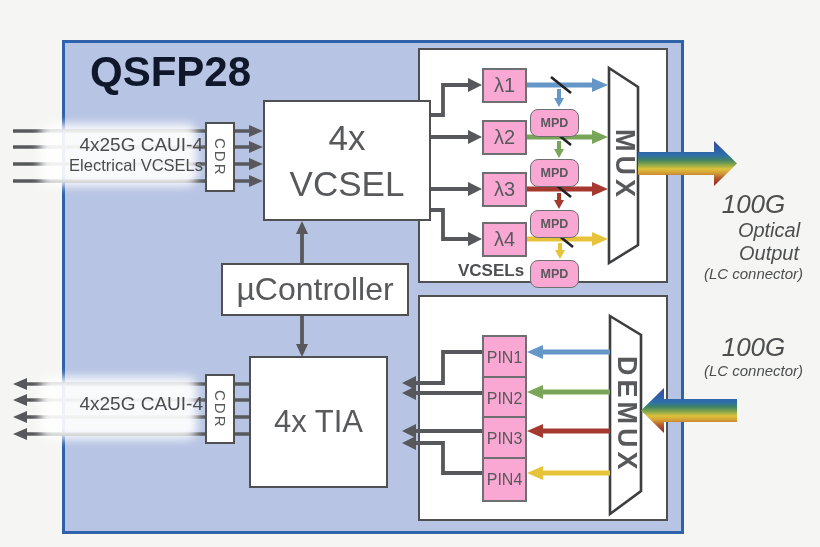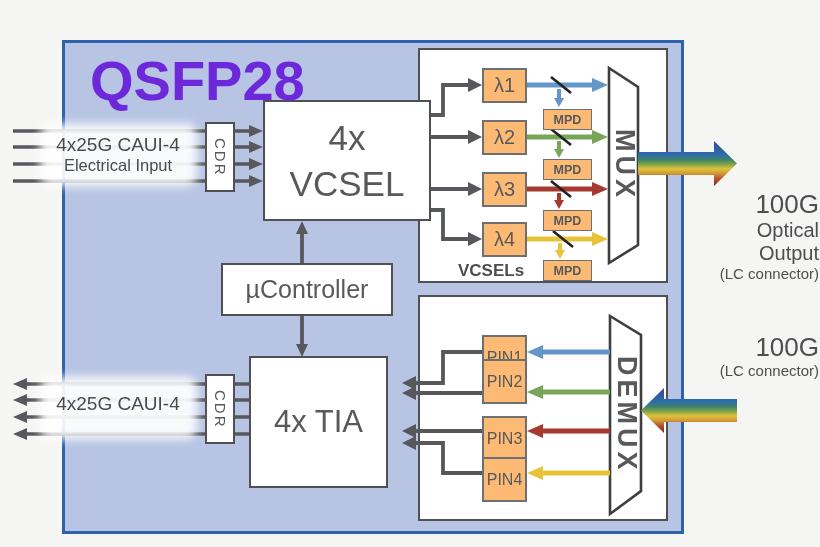--- a/index.html
+++ b/index.html
@@ -10,50 +10,50 @@
   #module{left:62px;top:40px;width:622px;height:494px;box-sizing:border-box;
           background:#b7c4e3;border:3px solid #2e62ab;z-index:0;}
   .panel{background:#ffffff;border:2px solid #4f5052;box-sizing:border-box;z-index:0;}
   #tx-panel{left:418px;top:48px;width:250px;height:235px;}
   #rx-panel{left:418px;top:295px;width:250px;height:226px;}
   
   #wires{left:0;top:0;width:820px;height:547px;z-index:1;}
   
   .box{box-sizing:border-box;background:#fff;border:2.5px solid #4f5052;display:flex;
        align-items:center;justify-content:center;color:#58595b;z-index:2;}
-  .smallbox{box-sizing:border-box;background:#fdba74;border:2px solid #6e6f71;display:flex;
+  .smallbox{box-sizing:border-box;background:#f9a8d4;border:2px solid #6e6f71;display:flex;
        align-items:center;justify-content:center;color:#58595b;z-index:2;}
-  #title{left:90px;top:48px;font-size:56px;font-weight:bold;color:#6d28d9;z-index:3;letter-spacing:0px;}
+  #title{left:90px;top:48px;font-size:42px;font-weight:bold;color:#0f172a;z-index:3;letter-spacing:0px;}
   #driver-box{left:263px;top:100px;width:168px;height:121px;flex-direction:column;
               font-size:35px;line-height:1.3;text-align:left;}
-  #ucontroller-box{left:221px;top:263px;width:172px;height:53px;font-size:25px;}
+  #ucontroller-box{left:221px;top:263px;width:188px;height:53px;font-size:32px;}
   #tia-box{left:249px;top:356px;width:139px;height:132px;font-size:31px;}
   .cdr{width:30px;height:70px;left:205px;font-size:15px;color:#58595b;
        writing-mode:vertical-rl;letter-spacing:2px;}
   #cdr-top{top:122px;}
   #cdr-bottom{top:374px;}
   .lam{left:482px;width:45px;height:35px;font-size:20px;}
-  .mpd{left:543px;width:49px;height:21px;font-size:12.5px;font-weight:bold;border-width:1.5px;}
+  .mpd{left:530px;width:49px;height:28px;font-size:12.5px;font-weight:bold;border-width:1.5px;border-radius:8px;}
   .pin{left:482px;width:45px;height:45px;font-size:16px;}
   #vcsels-label{left:458px;top:261px;width:76px;font-size:17px;
                 font-weight:bold;color:#4d4e50;z-index:2;}
   .muxtext{writing-mode:vertical-rl;font-size:27px;font-weight:bold;color:#58595b;
            letter-spacing:4px;display:flex;align-items:center;justify-content:center;z-index:2;}
   #mux-label{left:605px;top:72px;width:38px;height:186px;}
   #demux-label{left:607px;top:322px;width:38px;height:186px;}
   
   .glow{background:#ffffff;filter:blur(5px);opacity:0.92;border-radius:10px;z-index:2;}
   #in-glow{left:40px;top:124px;width:157px;height:62px;}
   #out-glow{left:40px;top:377px;width:157px;height:62px;}
-  .elabel{left:33px;width:170px;text-align:center;color:#4b4b4d;z-index:3;}
+  .elabel{left:33px;width:170px;text-align:right;color:#4b4b4d;z-index:3;}
   .elabel .l1{font-size:19px;}
   .elabel .l2{font-size:16.5px;}
   #in-label{top:134px;}
   #out-label{top:393px;}
-  .olabel{width:131px;text-align:right;color:#4d4e50;z-index:3;left:688px;}
+  .olabel{width:131px;text-align:center;color:#4d4e50;z-index:3;left:688px;font-style:italic;}
   .olabel .r{font-size:26px;line-height:1.1;}
   .olabel .t{font-size:20px;line-height:1.15;margin-left:31px;}
   .olabel .c{font-size:15px;line-height:1.2;}
   #opt-out-label{top:190px;}
   #opt-in-label{top:333px;}
 </style>
 </head>
 <body>
 
 <div id="stage">
@@ -205,30 +205,30 @@
   <div class="abs smallbox lam" style="top:172px">λ3</div>
   <div class="abs smallbox lam" style="top:222px">λ4</div>
   <div class="abs smallbox mpd" style="top:109px">MPD</div>
   <div class="abs smallbox mpd" style="top:159px">MPD</div>
   <div class="abs smallbox mpd" style="top:210px">MPD</div>
   <div class="abs smallbox mpd" style="top:260px">MPD</div>
   <div id="vcsels-label" class="abs">VCSELs</div>
   <div id="mux-label" class="abs muxtext">MUX</div>
 
   <div class="abs smallbox pin" style="top:335px">PIN1</div>
-  <div class="abs smallbox pin" style="top:359px">PIN2</div>
+  <div class="abs smallbox pin" style="top:376px">PIN2</div>
   <div class="abs smallbox pin" style="top:416px">PIN3</div>
   <div class="abs smallbox pin" style="top:457px">PIN4</div>
   <div id="demux-label" class="abs muxtext">DEMUX</div>
 
   <div id="in-glow" class="abs glow"></div>
   <div id="out-glow" class="abs glow"></div>
   <div id="in-label" class="abs elabel">
     <div class="l1">4x25G CAUI-4</div>
-    <div class="l2">Electrical Input</div>
+    <div class="l2">Electrical VCSELs</div>
   </div>
   <div id="out-label" class="abs elabel">
     <div class="l1">4x25G CAUI-4</div>
   </div>
 
   <div id="opt-out-label" class="abs olabel">
     <div class="r">100G</div>
     <div class="t">Optical Output</div>
     <div class="c">(LC connector)</div>
   </div>

